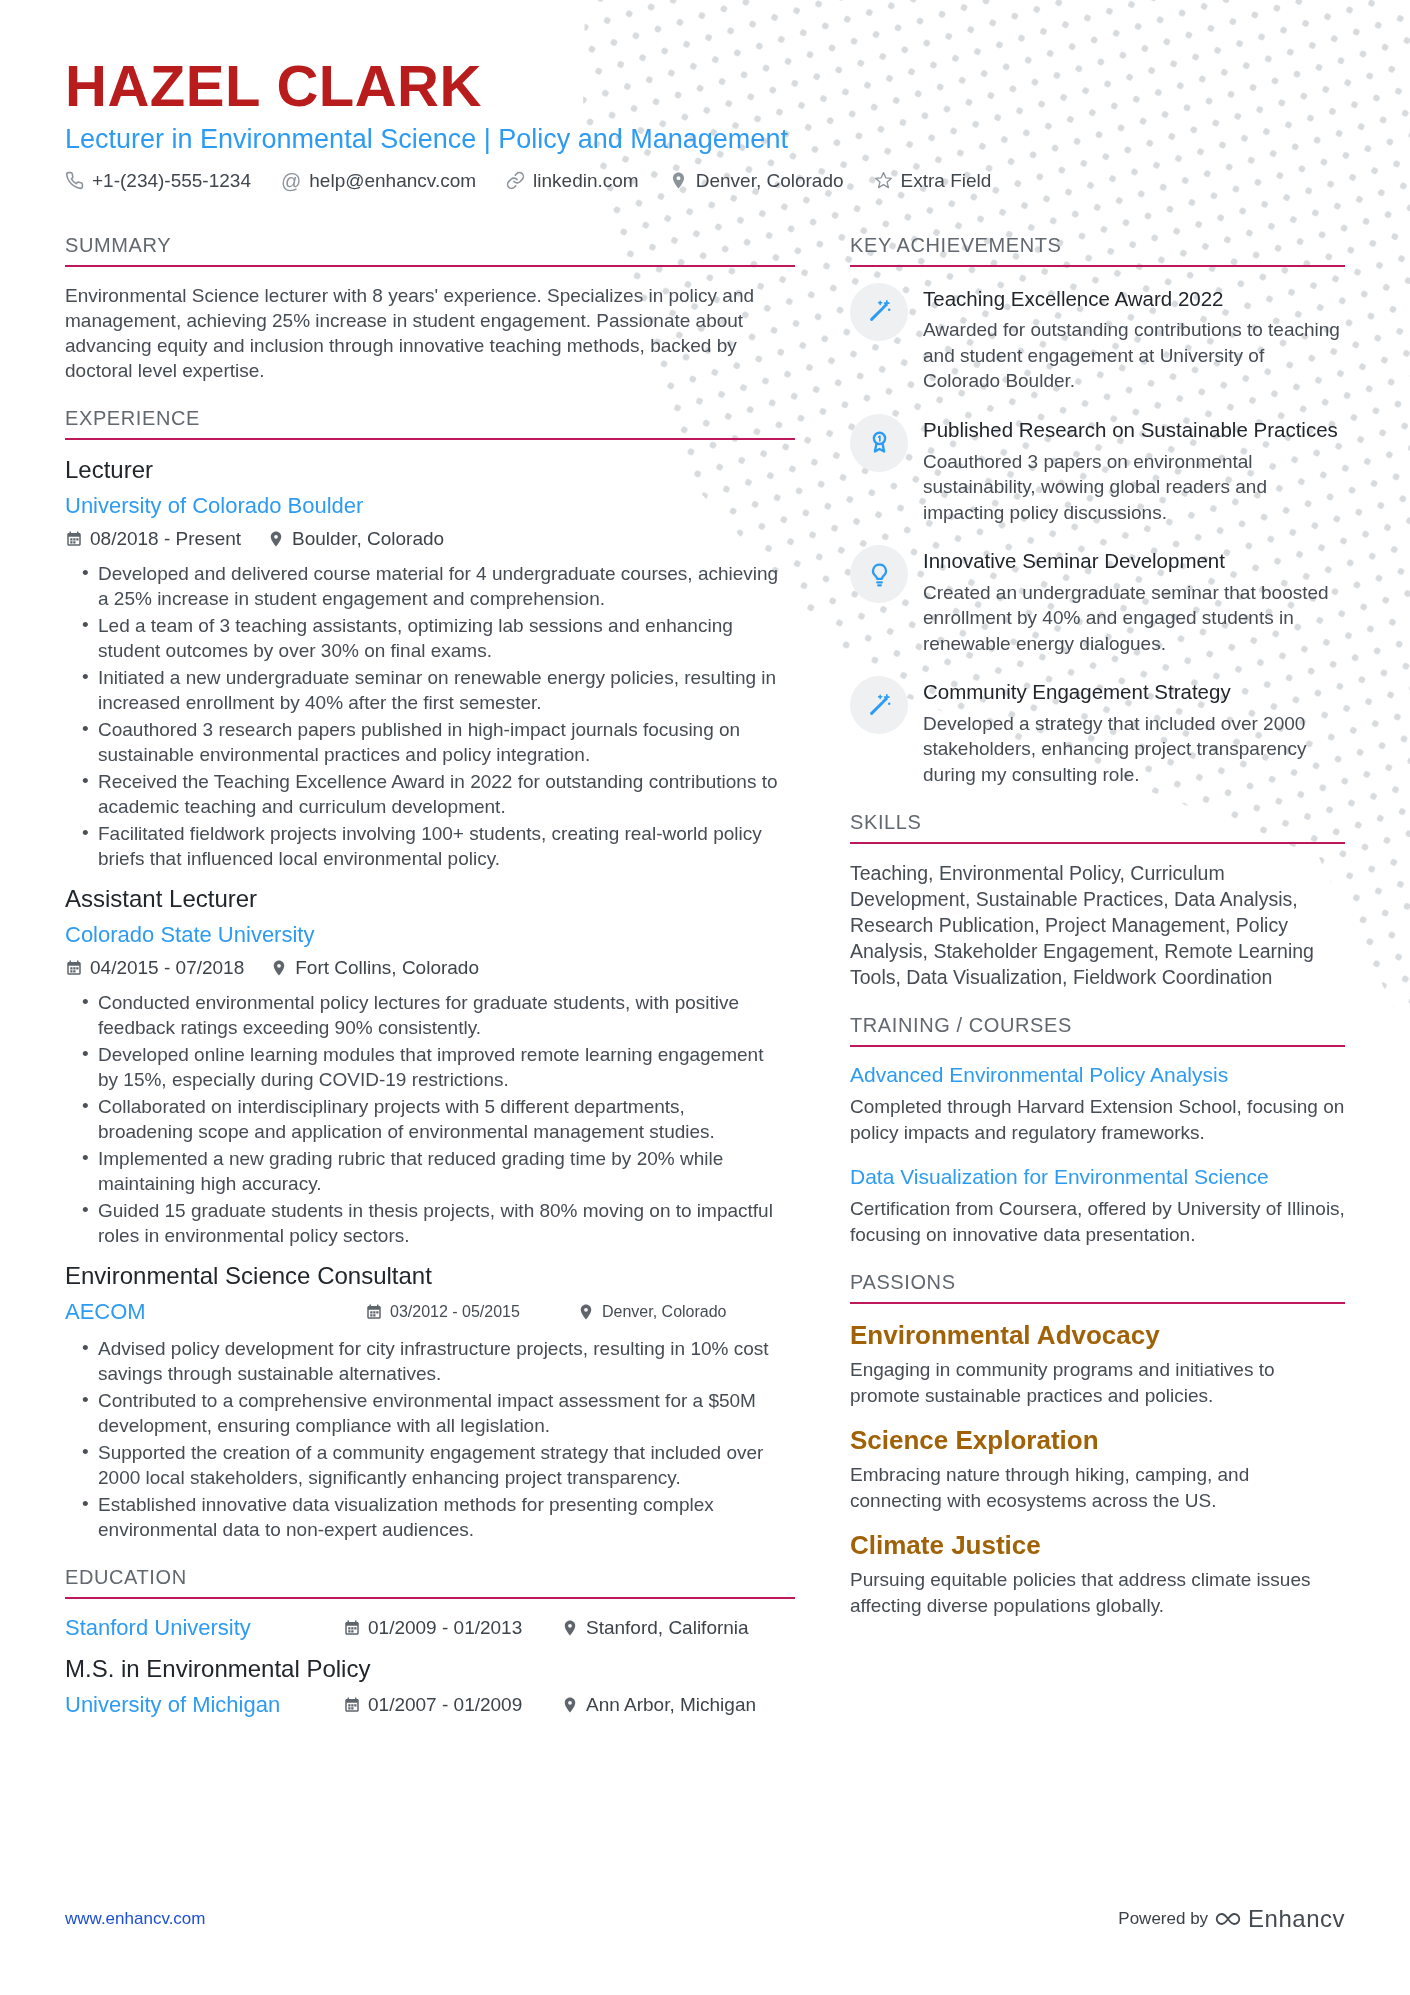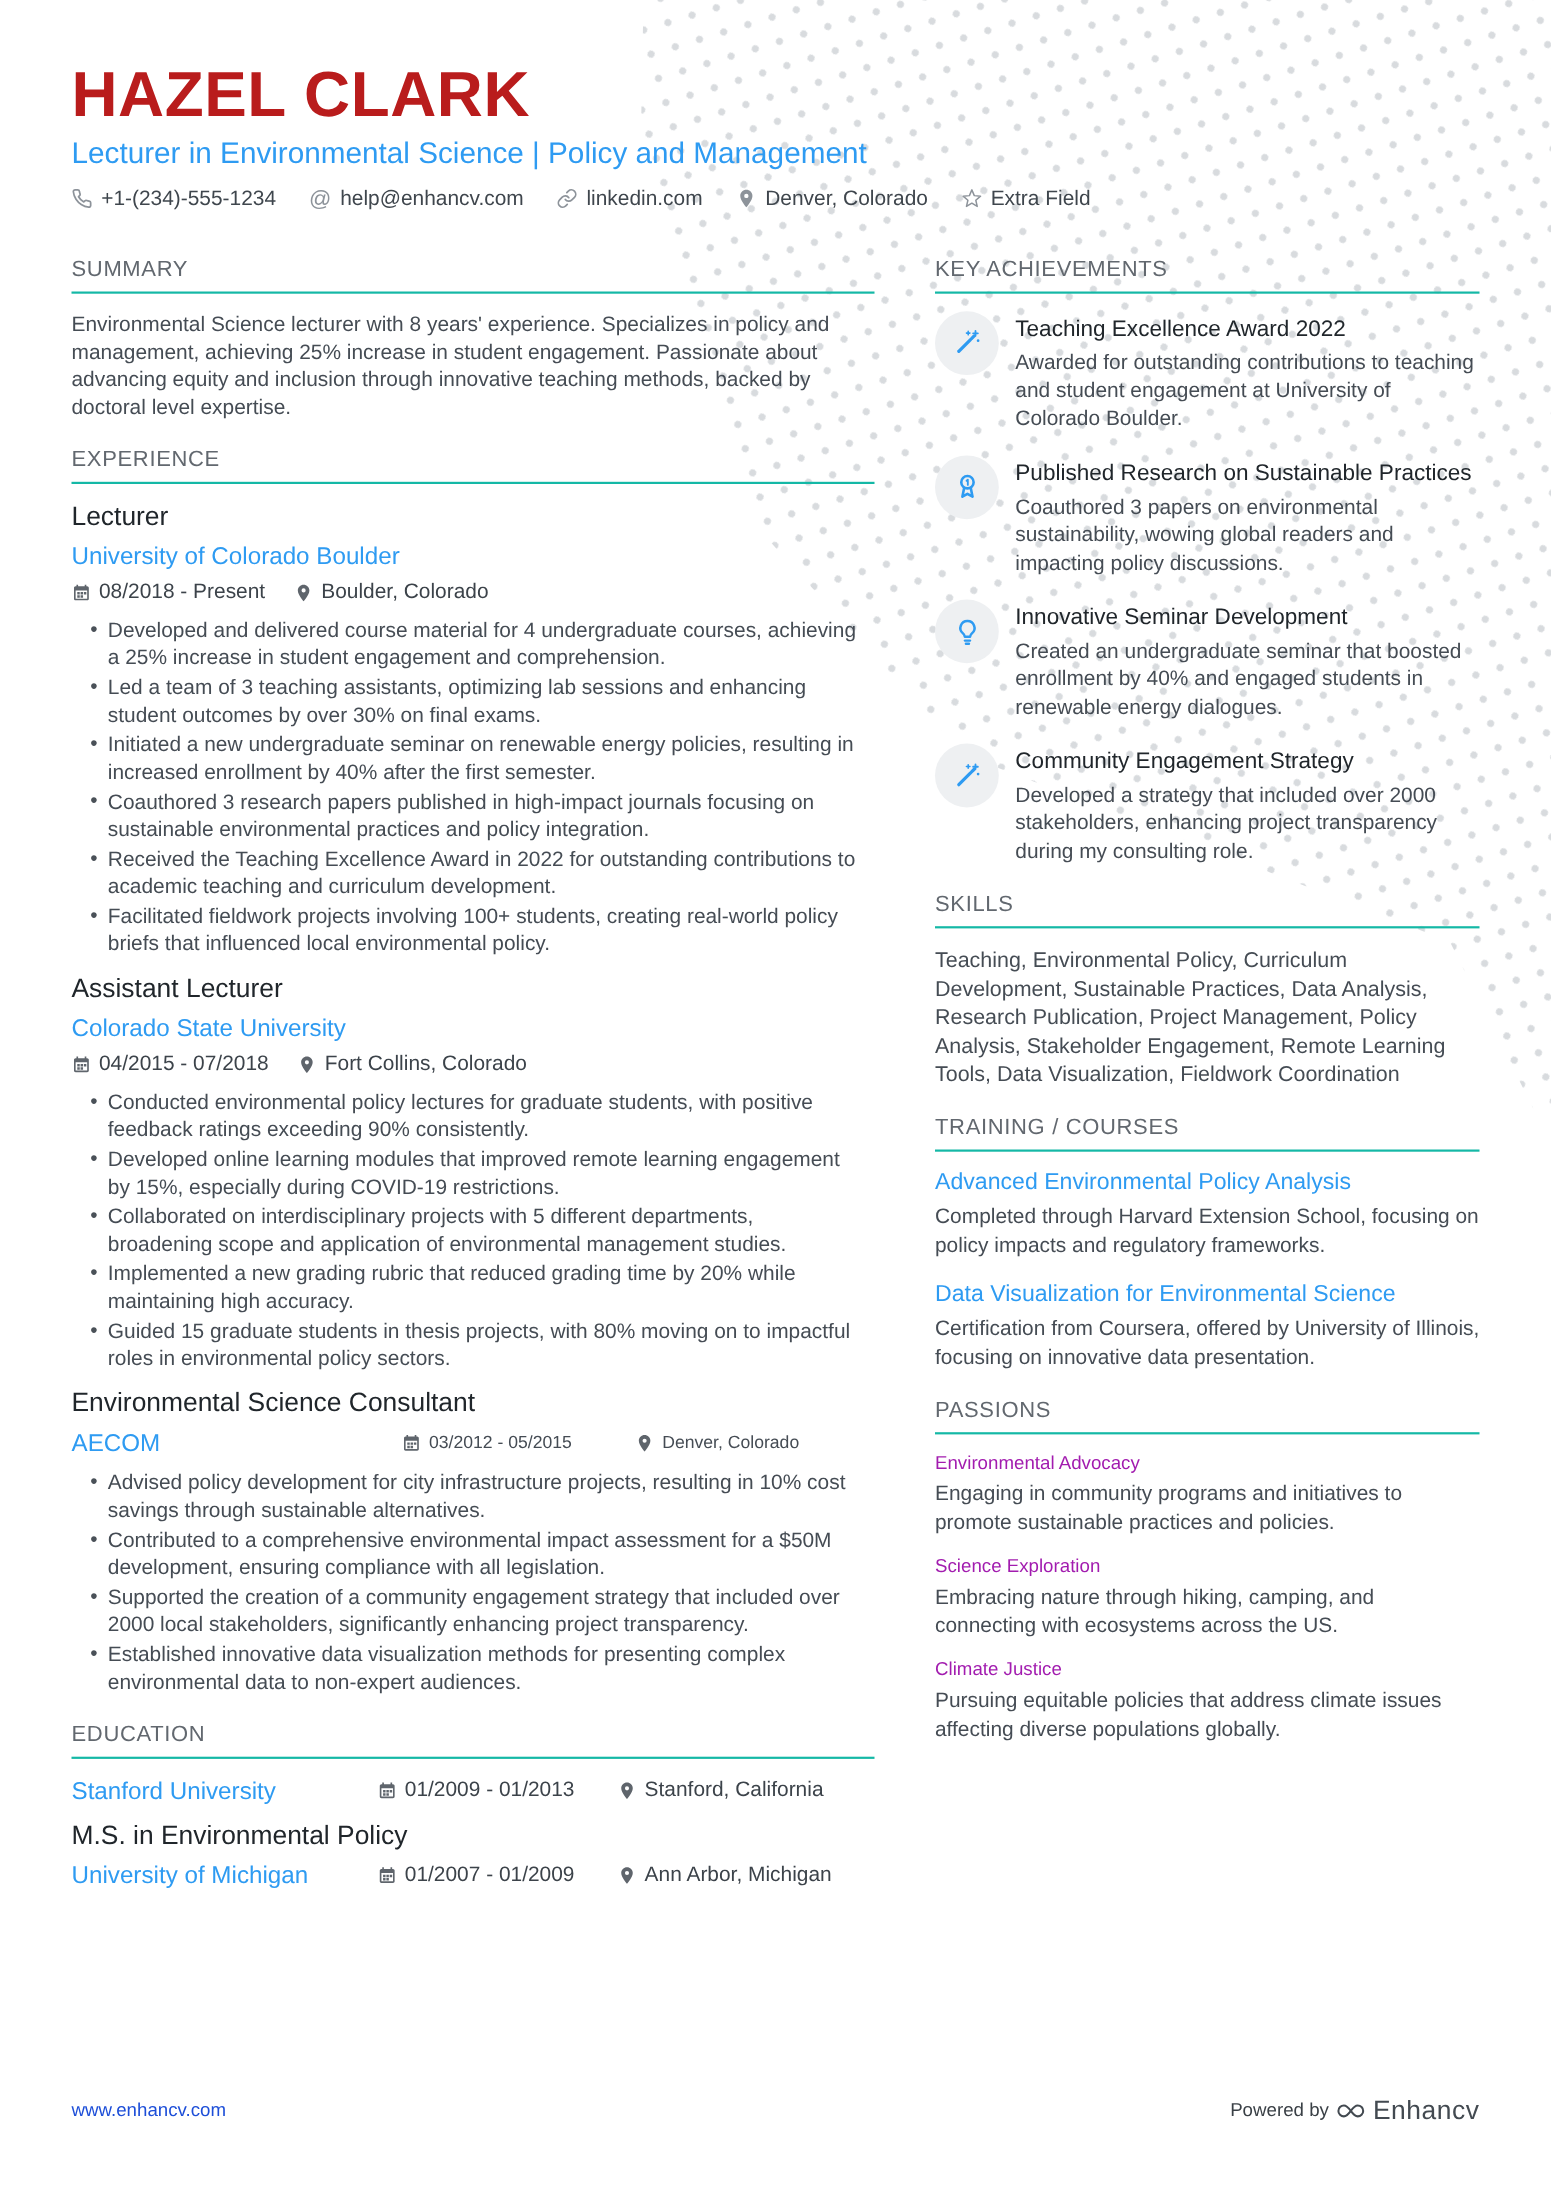--- a/index.html
+++ b/index.html
@@ -25,21 +25,21 @@
   h1.name { margin:0; font-size:58px; line-height:1.1; font-weight:600; letter-spacing:0.5px; color:#b91c1c; }
   .role { margin-top:6px; font-size:27px; color:#2e9bf2; font-weight:400; }
   .contact { display:flex; align-items:center; gap:30px; margin-top:15px; font-size:19px; color:#3f464d; }
   .c-item { display:flex; align-items:center; gap:8px; }
   .c-item svg { width:19px; height:19px; color:#8d939a; flex:none; }
   .at-glyph { font-size:20px; color:#8d939a; line-height:1; }
 
   .columns { display:grid; grid-template-columns:730px 495px; column-gap:55px; margin-top:42px; align-items:start; }
 
   h2.sec { font-size:20px; font-weight:400; color:#62686f; letter-spacing:0.6px;
-    border-bottom:2px solid #14b8a6; padding-bottom:8px; margin:0 0 16px 0; }
+    border-bottom:2px solid #be185d; padding-bottom:8px; margin:0 0 16px 0; }
   section { margin-bottom:24px; }
 
   .body-text { margin:0; font-size:19px; line-height:25px; color:#454c54; }
 
   .job h3, .degree h3 { font-size:24px; font-weight:500; color:#20262b; margin:14px 0 9px 0; }
   .job:first-of-type h3 { margin-top:10px; }
   .company { font-size:22px; color:#2e9bf2; margin:0 0 9px 0; display:inline-block; }
   .meta-row { display:flex; align-items:center; gap:26px; font-size:19px; color:#3c434a; margin-bottom:9px; }
   .meta { display:flex; align-items:center; gap:7px; }
   .meta svg { width:18px; height:18px; color:#5f656c; flex:none; }
@@ -58,21 +58,21 @@
   .ach { display:grid; grid-template-columns:58px 1fr; column-gap:15px; margin-bottom:20px; }
   .ach-icon { width:58px; height:58px; border-radius:50%; background:#eef0f2; display:flex; align-items:center; justify-content:center; }
   .ach-icon svg { width:27px; height:27px; color:#2e9bf2; }
   .ach h3 { font-size:20.5px; font-weight:500; color:#20262b; margin:3px 0 6px 0; line-height:1.25; }
   .ach p { margin:0; font-size:19px; line-height:25.5px; }
   .skills-text { margin:0; font-size:19.5px; line-height:26px; color:#454c54; }
   .course { margin-bottom:20px; }
   .course h3 { font-size:21px; font-weight:400; color:#2e9bf2; margin:0 0 7px 0; }
   .course p, .passion p { margin:0; font-size:19px; line-height:25.5px; }
   .passion { margin-bottom:17px; }
-  .passion h3 { font-size:17px; font-weight:400; color:#a21caf; margin:0 0 6px 0; }
+  .passion h3 { font-size:26px; font-weight:700; color:#a16207; margin:0 0 6px 0; }
 
   footer { position:absolute; left:65px; right:65px; bottom:62px; display:flex; justify-content:space-between; align-items:center; z-index:1; }
   .site { font-size:17px; color:#1d4ed8; }
   .powered { display:flex; align-items:center; }
   .powered-label { font-size:17px; color:#3a4046; }
   .brand-logo svg { width:40px; height:26px; color:#434a51; display:block; }
   .brand { font-size:24px; color:#434a51; letter-spacing:0.5px; }
 </style>
 </head>
 <body>

